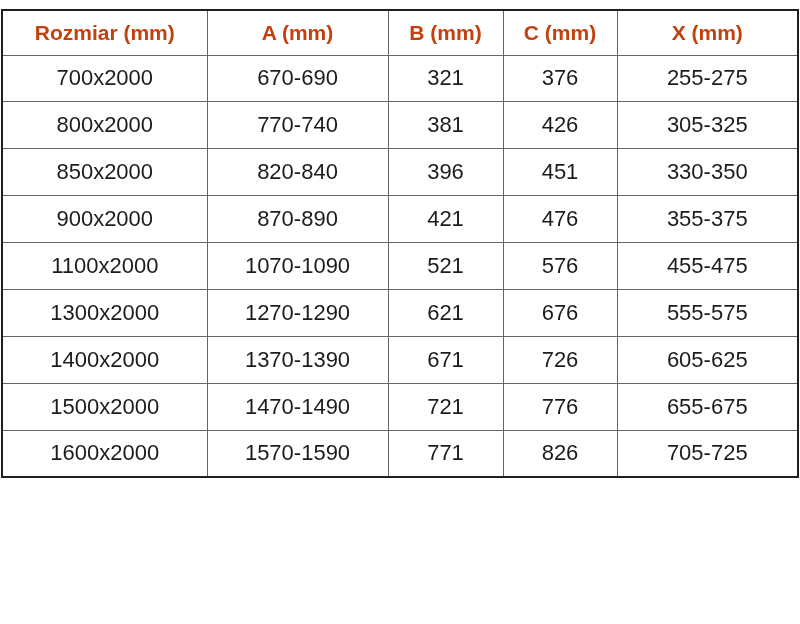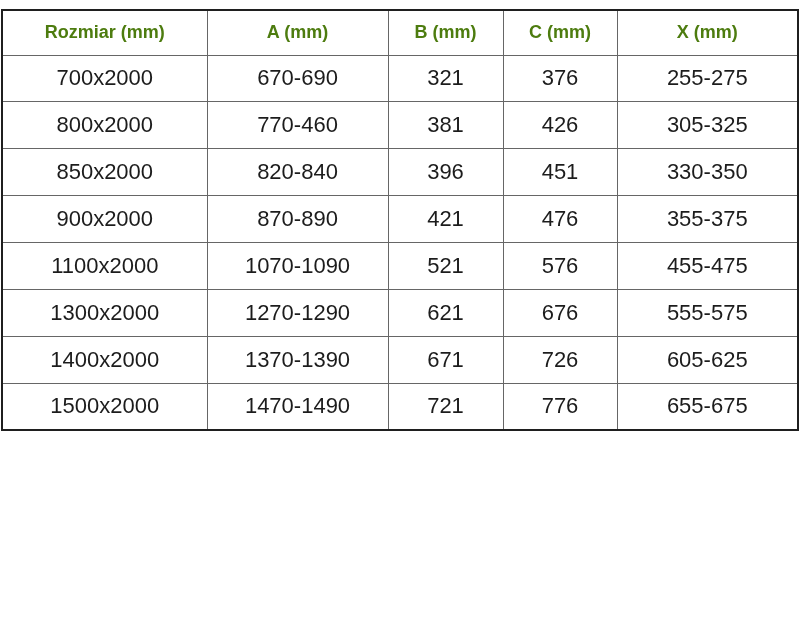--- a/index.html
+++ b/index.html
@@ -36,22 +36,22 @@
     text-align: center;
     vertical-align: middle;
     padding: 0;
     overflow: hidden;
     white-space: nowrap;
   }
   table.size-table thead tr { height: 45px; }
   table.size-table tbody tr { height: 46.9px; }
   table.size-table th {
     font-weight: bold;
-    font-size: 18px;
-    color: #4d7c0f;
+    font-size: 21px;
+    color: #c2410c;
   }
   table.size-table td {
     font-weight: normal;
     font-size: 22px;
     color: #1c1c1c;
   }
 </style>
 </head>
 <body>
 
@@ -75,21 +75,21 @@
   <tbody>
       <tr>
         <td>700x2000</td>
         <td>670-690</td>
         <td>321</td>
         <td>376</td>
         <td>255-275</td>
       </tr>
       <tr>
         <td>800x2000</td>
-        <td>770-460</td>
+        <td>770-740</td>
         <td>381</td>
         <td>426</td>
         <td>305-325</td>
       </tr>
       <tr>
         <td>850x2000</td>
         <td>820-840</td>
         <td>396</td>
         <td>451</td>
         <td>330-350</td>
@@ -122,14 +122,21 @@
         <td>726</td>
         <td>605-625</td>
       </tr>
       <tr>
         <td>1500x2000</td>
         <td>1470-1490</td>
         <td>721</td>
         <td>776</td>
         <td>655-675</td>
       </tr>
+      <tr>
+        <td>1600x2000</td>
+        <td>1570-1590</td>
+        <td>771</td>
+        <td>826</td>
+        <td>705-725</td>
+      </tr>
     </tbody>
 </table>
 
 </body></html>

